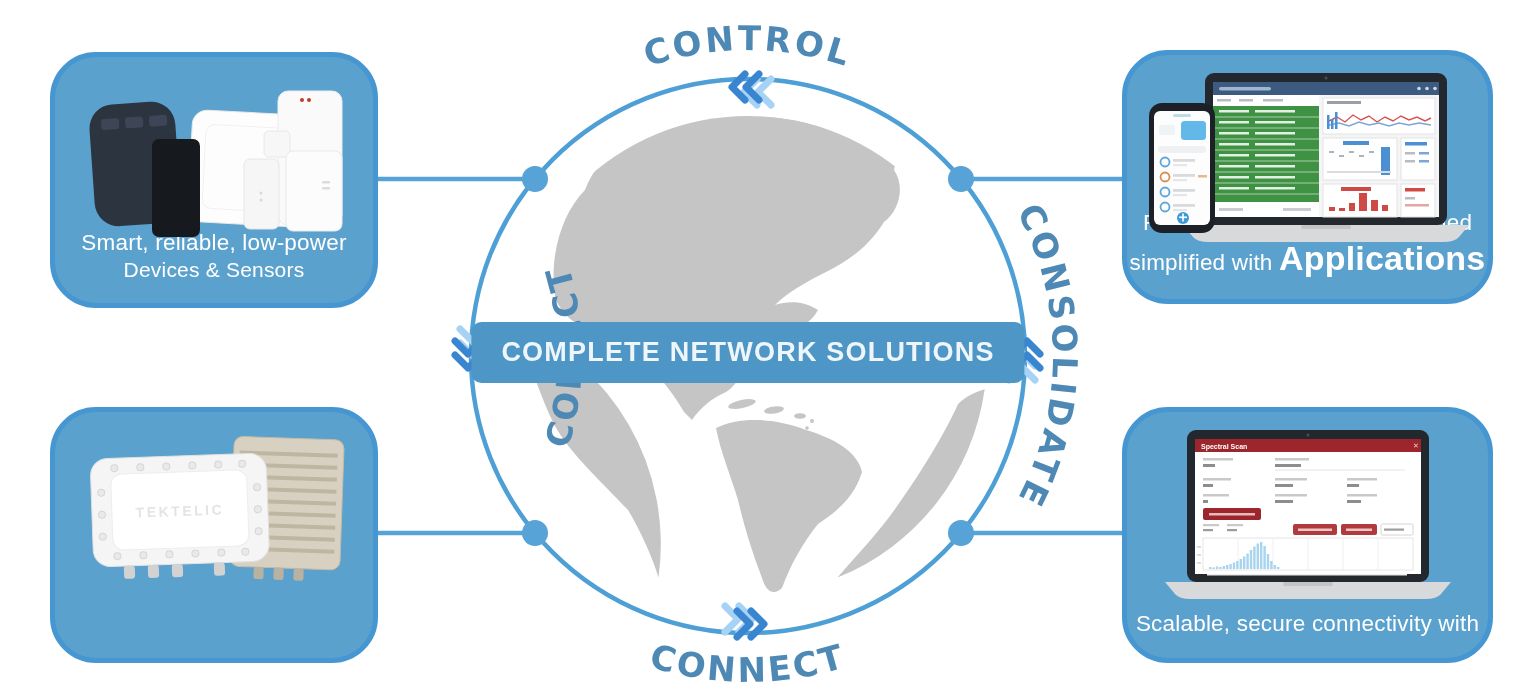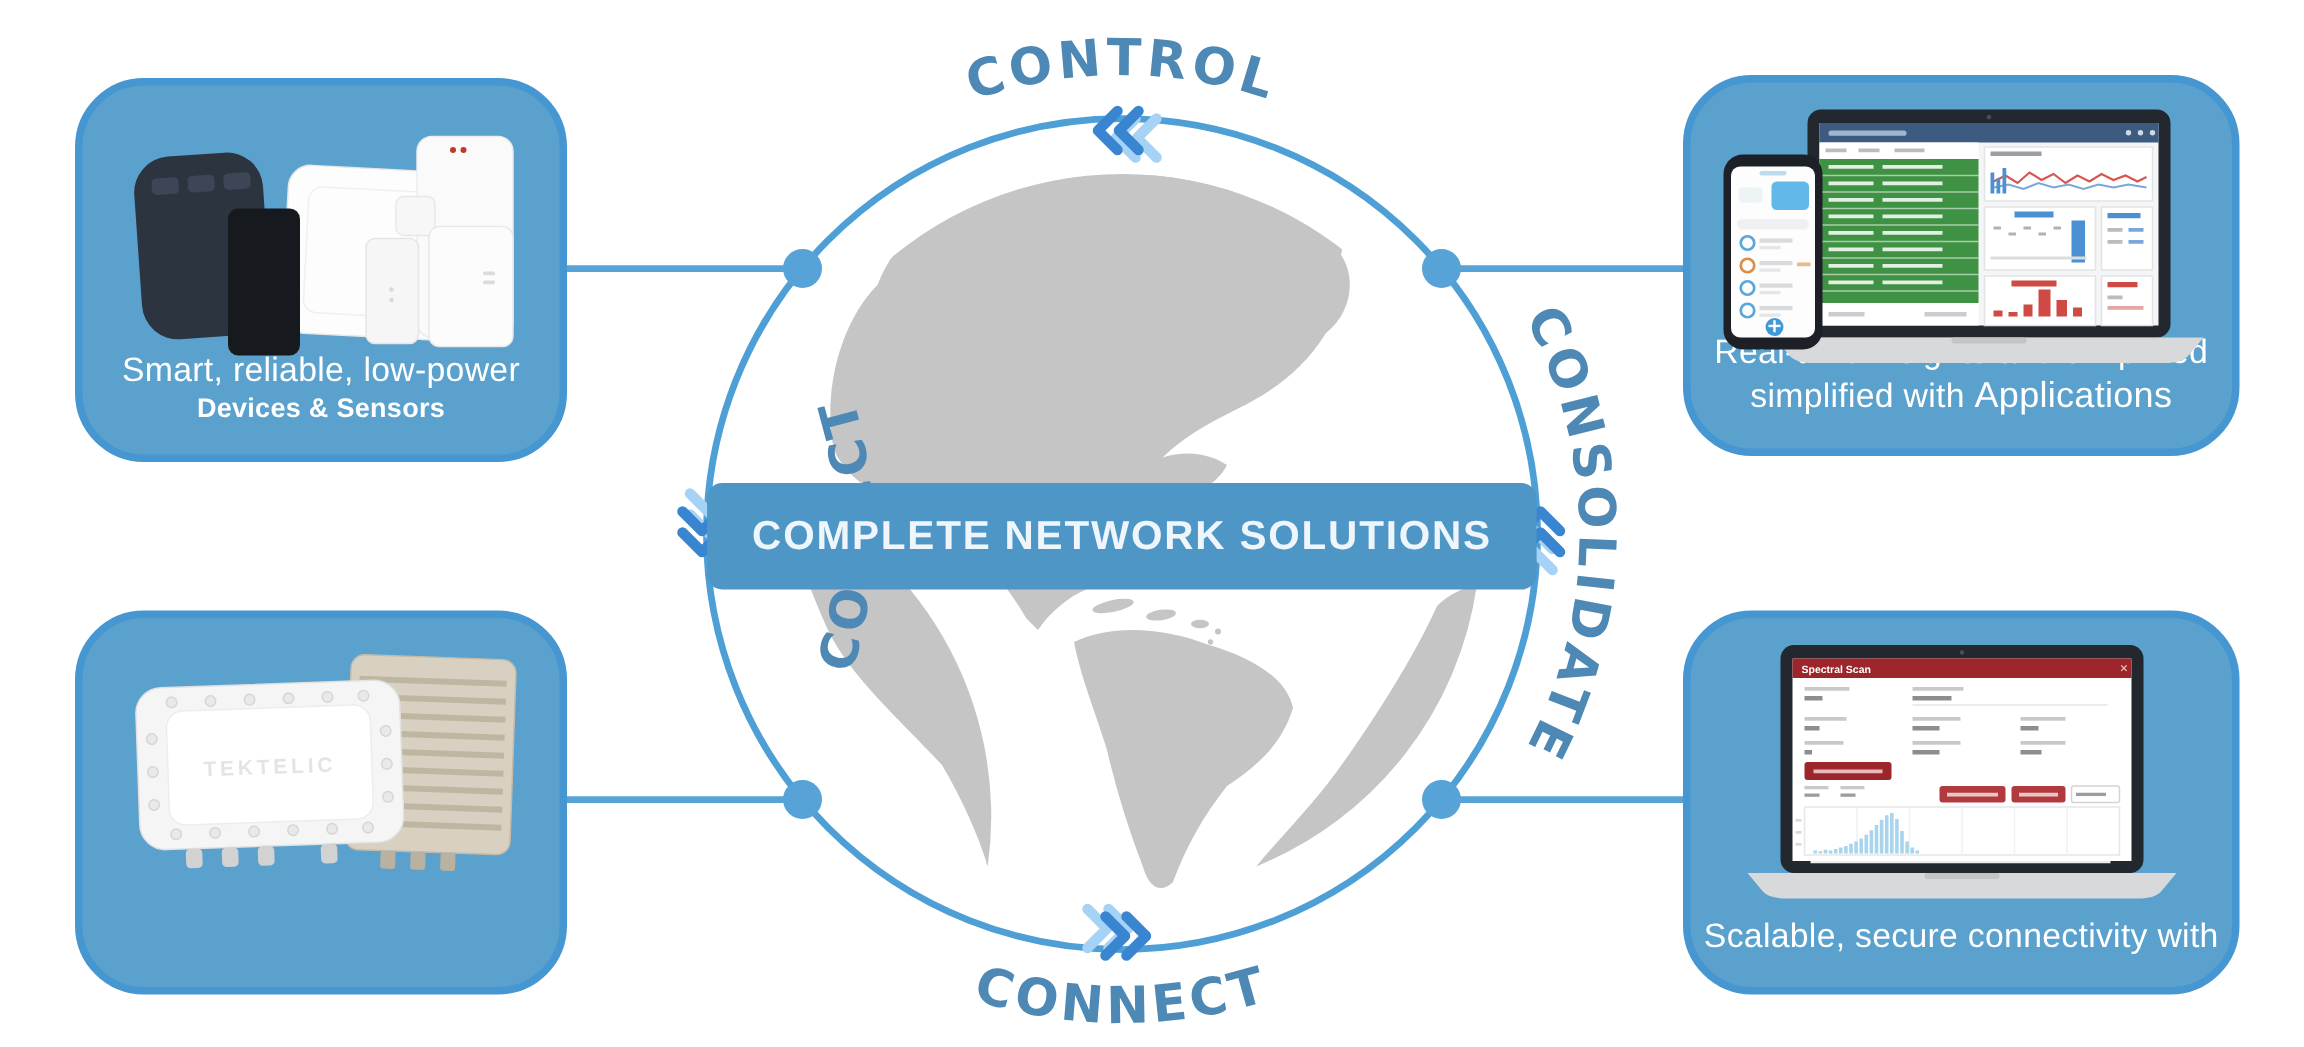--- a/index.html
+++ b/index.html
@@ -16,27 +16,27 @@
     display:flex; flex-direction:column; align-items:center; justify-content:flex-end;
   }
   .box-tl { left:50px;  top:52px;  width:328px; height:256px; }
   .box-bl { left:50px;  top:407px; width:328px; height:256px; }
   .box-tr { left:1122px; top:50px;  width:371px; height:254px; }
   .box-br { left:1122px; top:407px; width:371px; height:256px; }
 
   .illus { position:absolute; left:50%; transform:translateX(-50%); top:12px; }
   .caption { text-align:center; color:#ffffff; margin-bottom:20px; line-height:1.24; width:100%; }
   .cap-reg  { font-size:22.5px; font-weight:400; letter-spacing:.2px; }
-  .cap-bold { font-size:18px;  font-weight:700; letter-spacing:.2px; }
-  .cap-inline-bold { font-weight:400; font-size:24px; }
+  .cap-bold { font-size:21px;  font-weight:400; letter-spacing:.2px; }
+  .cap-inline-bold { font-weight:700; font-size:34px; }
 
   
   .banner {
     position:absolute; left:748px; top:322px; transform:translateX(-50%);
-    height:71px; padding:0 30px; background:#4e96c5; border-radius:10px;
+    height:61px; padding:0 30px; background:#4e96c5; border-radius:10px;
     display:flex; align-items:center; justify-content:center;
     color:#eef5fb; font-weight:700; font-size:27px; letter-spacing:1.2px;
     white-space:nowrap;
   }
 
   
   .arc-label { font-family:"DejaVu Sans", sans-serif; font-weight:bold; font-size:34px;
                fill:#4e88b4; letter-spacing:3px; }
 </style>
 </head>

